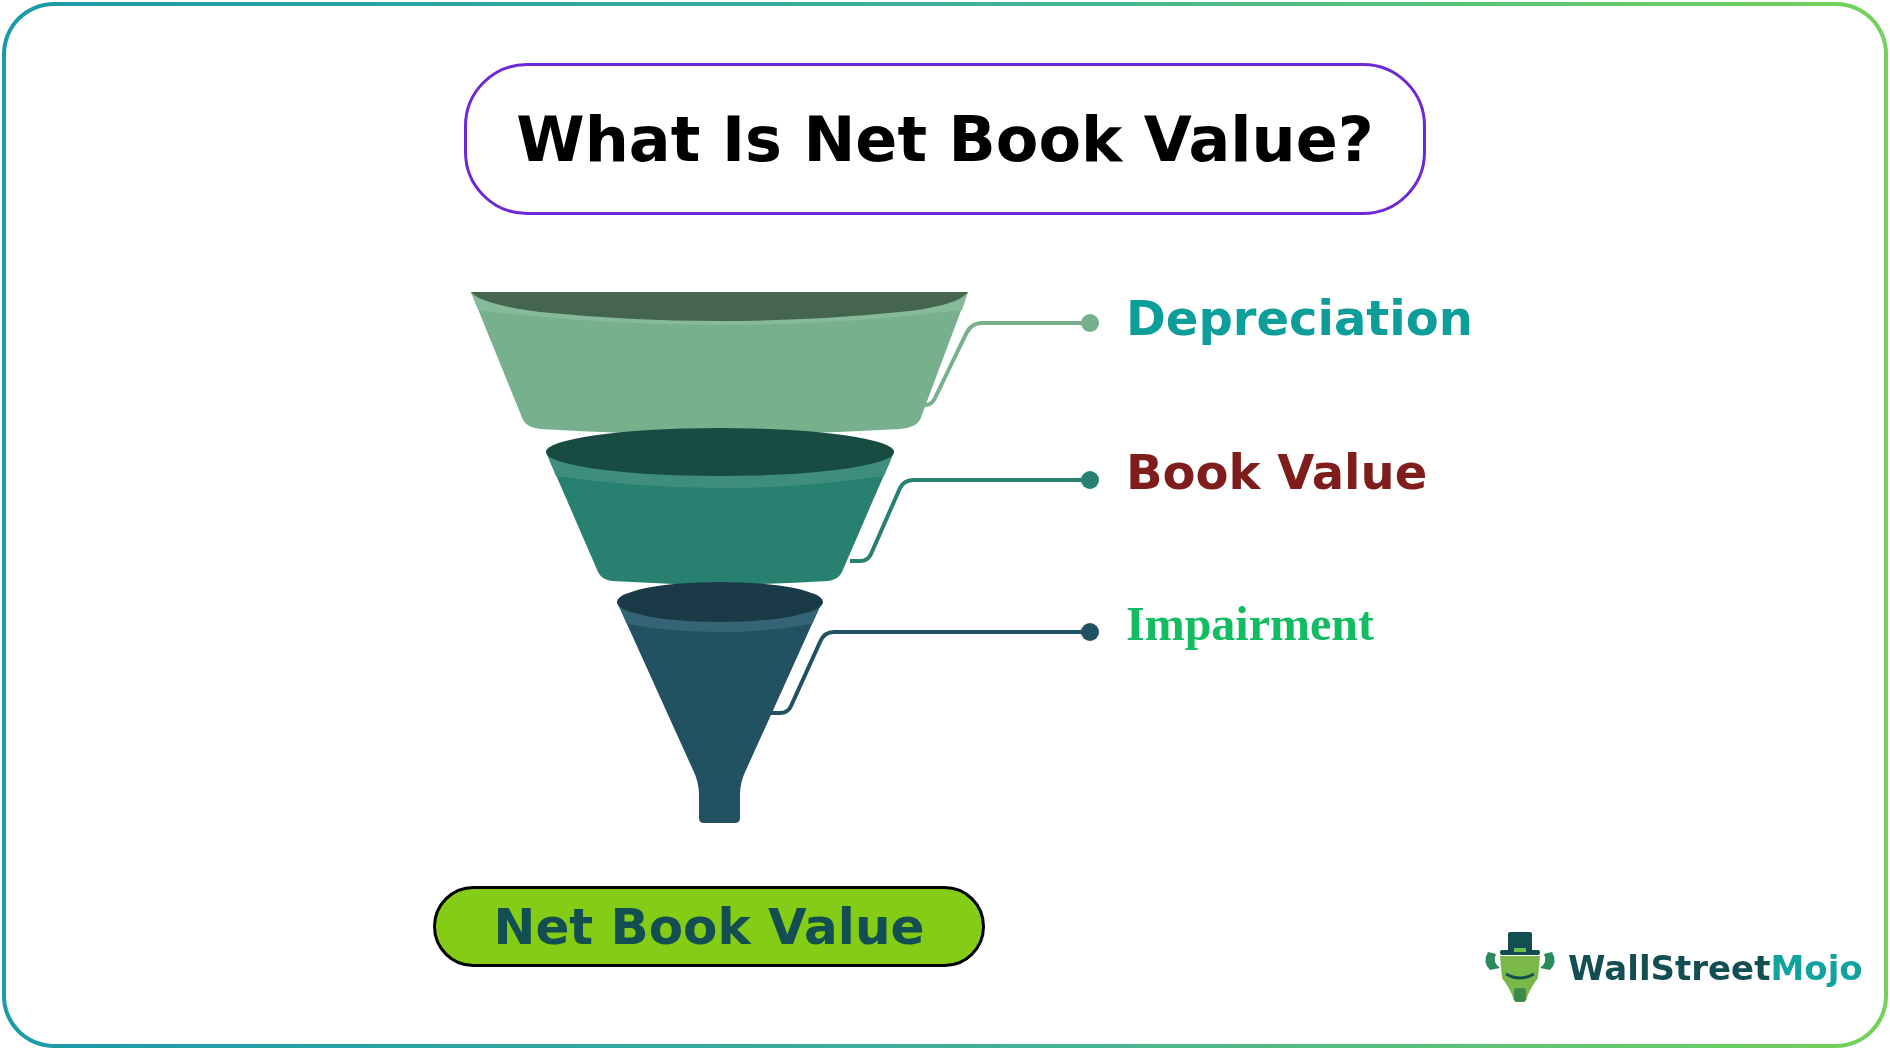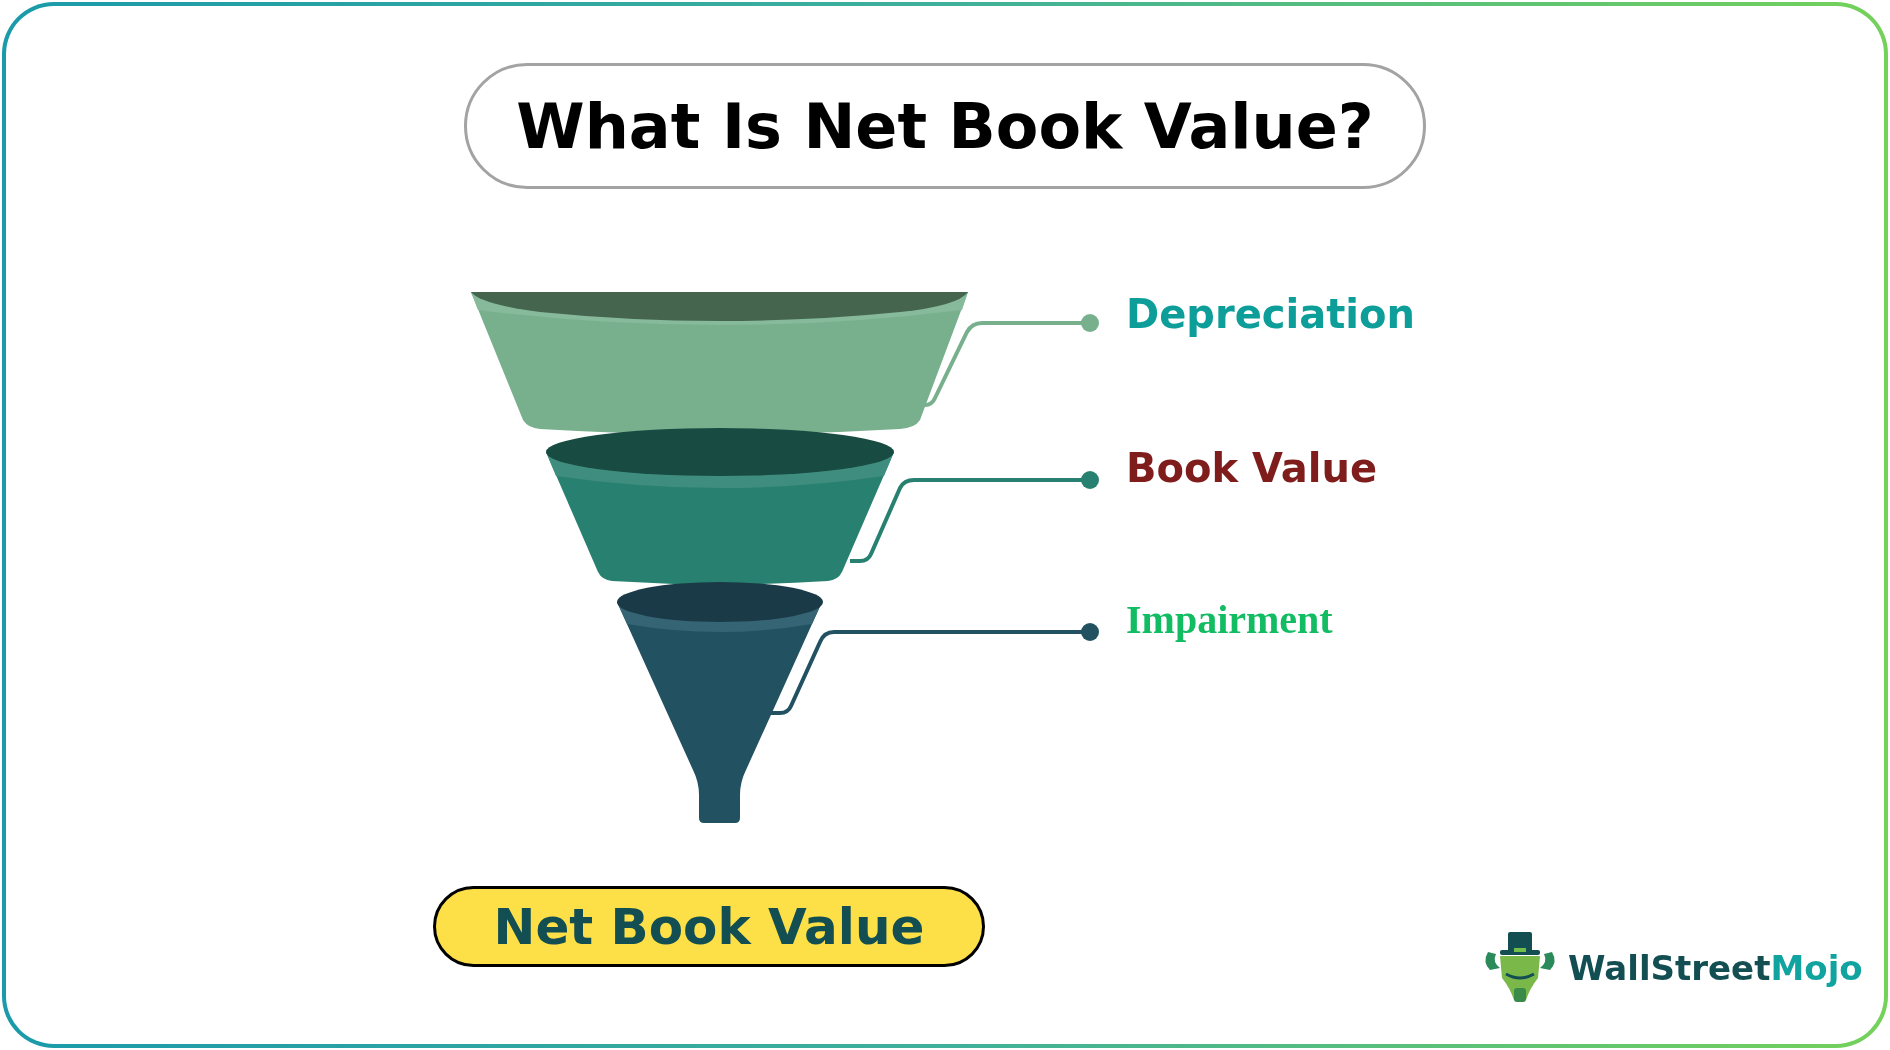--- a/index.html
+++ b/index.html
@@ -5,31 +5,31 @@
   html, body { margin:0; padding:0; background:#ffffff; }
   body { width:1890px; height:1050px; position:relative; overflow:hidden; font-family:"DejaVu Sans", sans-serif; }
   .frame {
     position:absolute; left:2px; top:2px; width:1886px; height:1046px;
     border-radius:52px; box-sizing:border-box;
     background:linear-gradient(90deg,#1a9aaa 0%, #3fb09a 50%, #74d15a 100%);
     padding:4px;
   }
   .frame-inner { width:100%; height:100%; background:#ffffff; border-radius:48px; }
   .title-pill {
-    position:absolute; left:464px; top:63px; width:962px; height:126px;
-    box-sizing:border-box; border:3px solid #a3a3a3; border-radius:63px;
+    position:absolute; left:464px; top:63px; width:962px; height:152px;
+    box-sizing:border-box; border:3px solid #6d28d9; border-radius:63px;
     display:flex; align-items:center; justify-content:center; background:#fff;
   }
   .title-text { font-weight:bold; font-size:62px; color:#000; letter-spacing:0px; }
   svg.funnel { position:absolute; left:0; top:0; }
-  .label { position:absolute; left:1126px; font-weight:bold; font-size:40px; line-height:1; }
+  .label { position:absolute; left:1126px; font-weight:bold; font-size:48px; line-height:1; }
   .bottom-pill {
     position:absolute; left:433px; top:886px; width:552px; height:81px;
     box-sizing:border-box; border:3px solid #000; border-radius:41px;
-    display:flex; align-items:center; justify-content:center; background:#fde047;
+    display:flex; align-items:center; justify-content:center; background:#84cc16;
   }
   .bottom-text { font-weight:bold; font-size:50px; }
   .logo { position:absolute; left:1480px; top:930px; display:flex; align-items:center; }
   .logo-word { font-weight:bold; font-size:34px; margin-left:8px; }
 </style>
 </head>
 <body>
 
 <div class="frame">
     <div class="frame-inner"></div>

